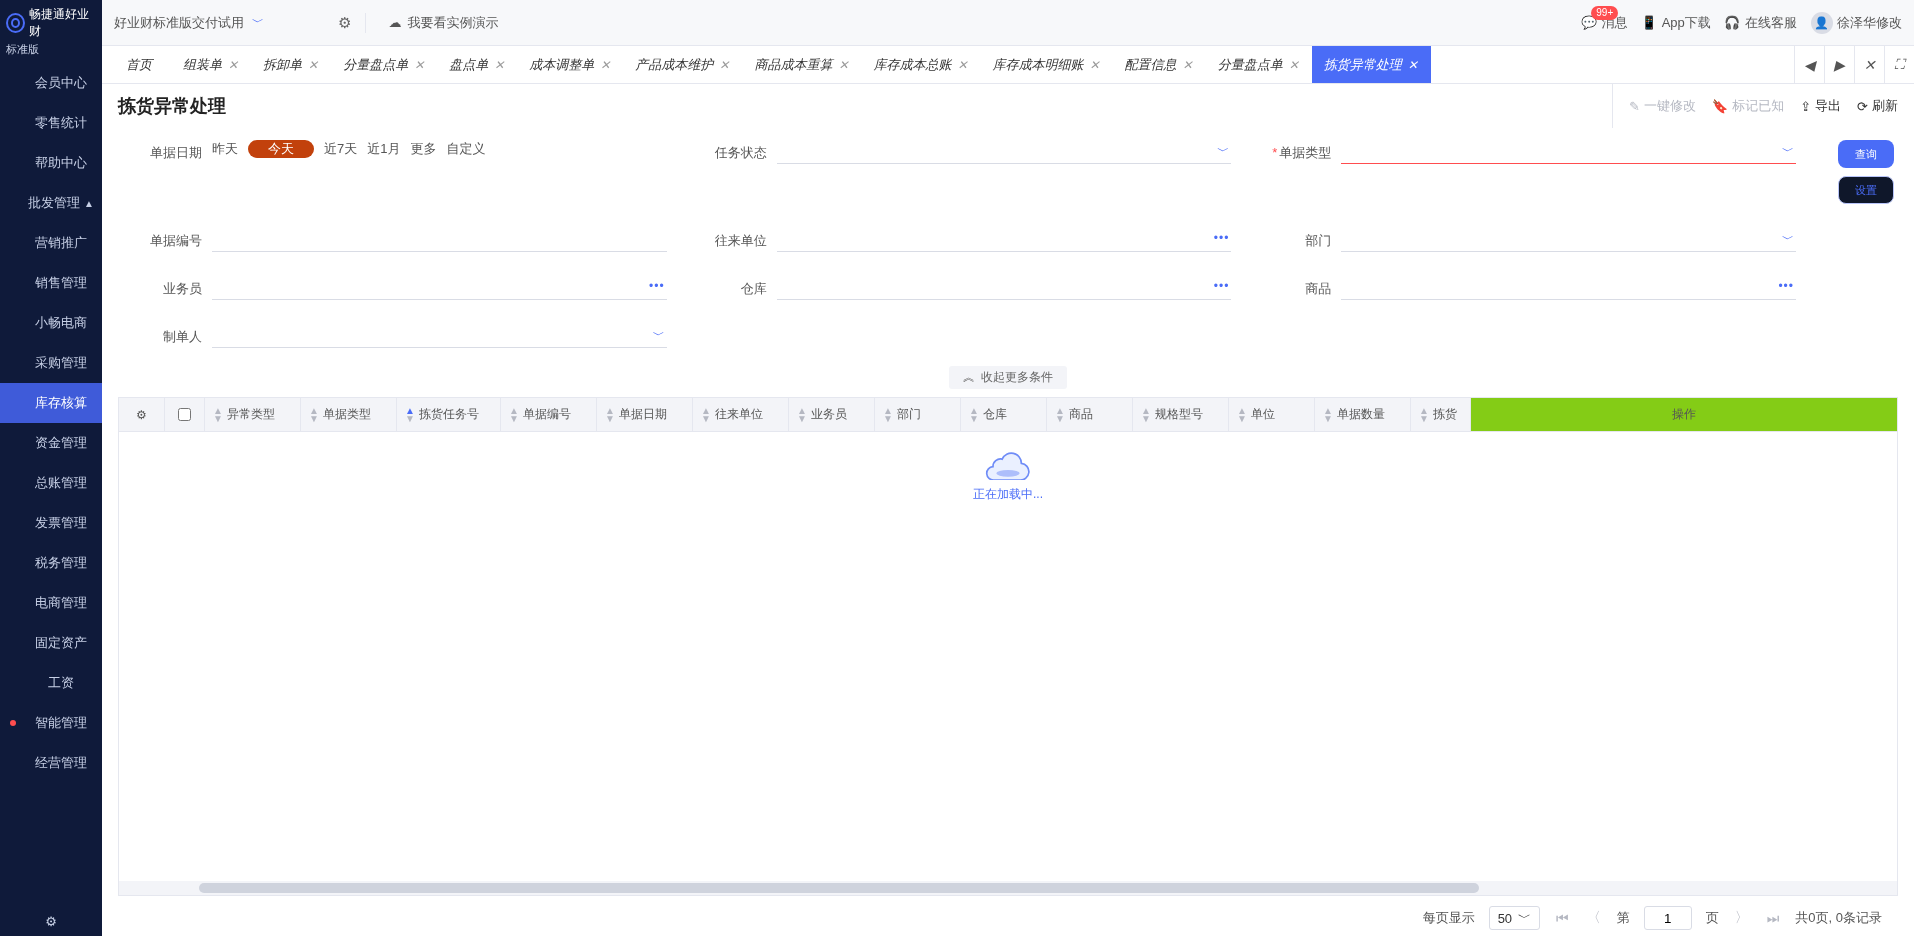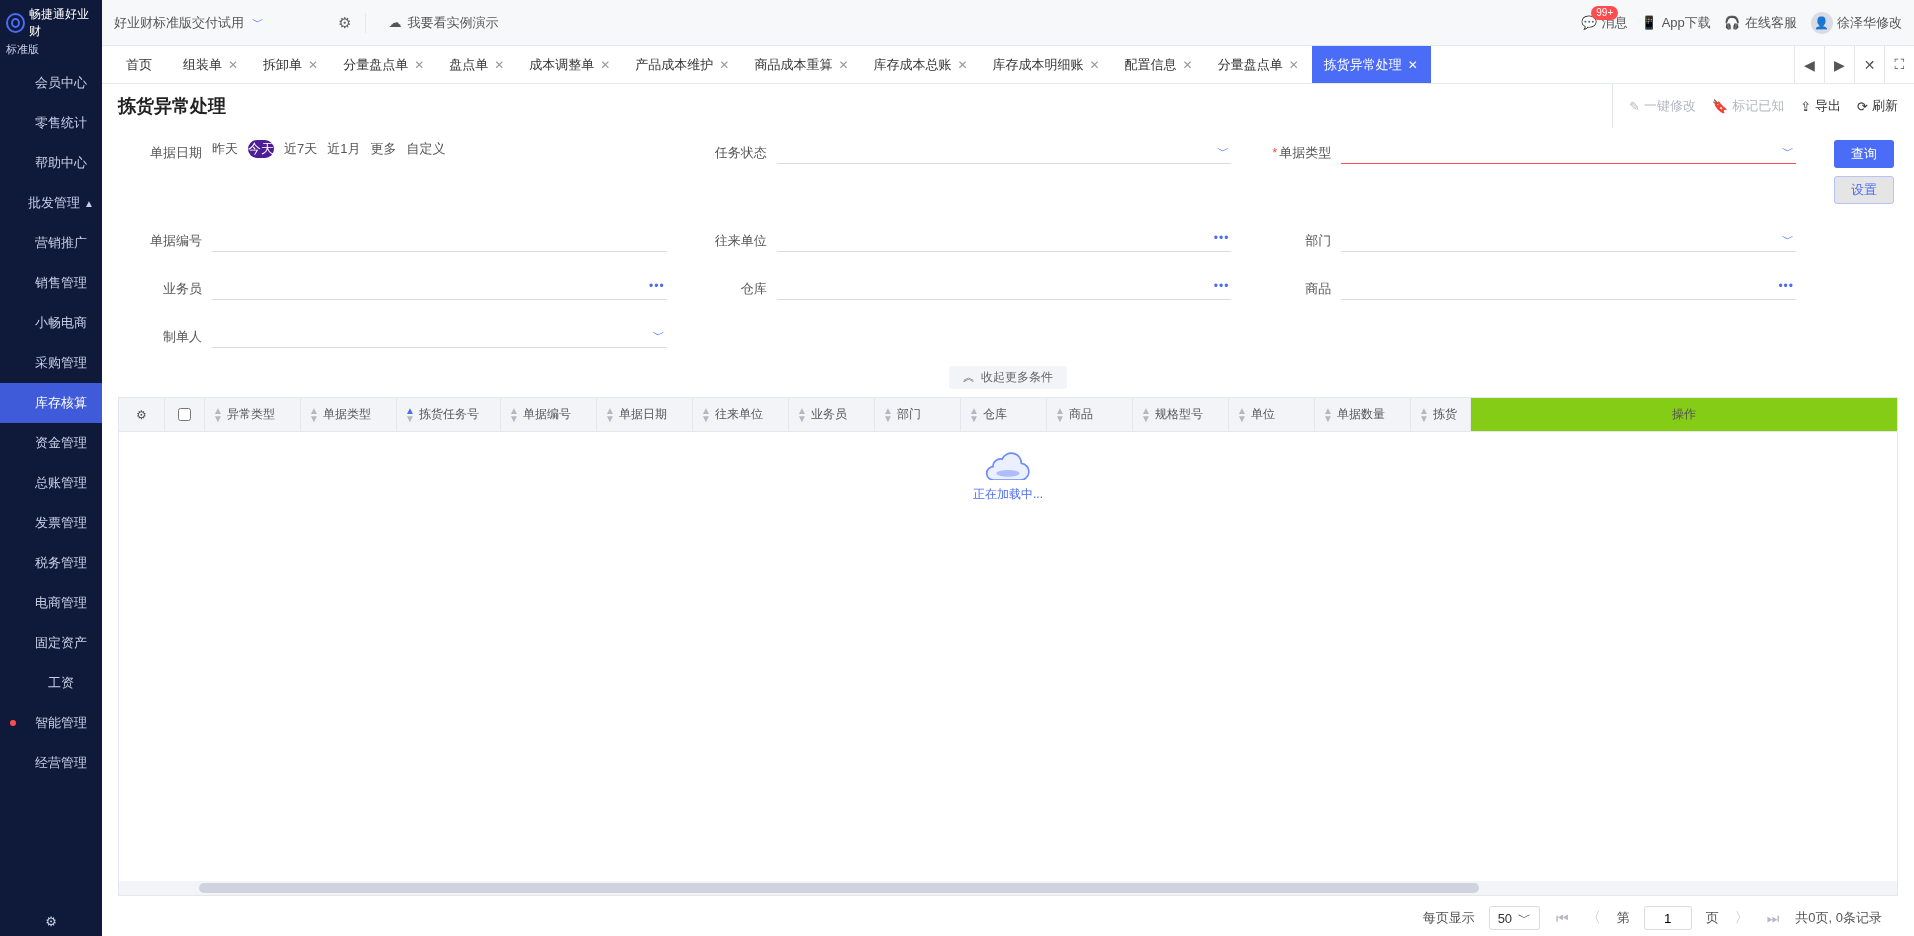--- a/index.html
+++ b/index.html
@@ -27,21 +27,21 @@
 .topbar .title-select { display: flex; align-items: center; gap: 8px; color: #555; cursor: pointer; min-width: 210px; }
 .topbar .title-select .chev { color: #4a6cf7; font-size: 12px; }
 .topbar .gear { color: #666; cursor: pointer; font-size: 15px; }
 .topbar .demo-link { display: flex; align-items: center; gap: 6px; color: #555; cursor: pointer; margin-left: 8px; }
 .topbar-spacer { flex: 1; }
 .topbar .tb-item { display: flex; align-items: center; gap: 4px; color: #555; cursor: pointer; font-size: 13px; position: relative; }
 .topbar .badge { position: absolute; top: -8px; left: 10px; background: #ff4d4f; color: #fff; border-radius: 8px; font-size: 10px; padding: 0 5px; line-height: 14px; }
 .topbar .avatar { width: 22px; height: 22px; border-radius: 50%; background: #d9dce5; display: inline-flex; align-items: center; justify-content: center; color: #888; font-size: 12px; }
 
 
-.tabs-row { height: 38px; background: #fff; border-bottom: 1px solid #e5e7ef; display: flex; align-items: stretch; padding-left: 12px; }
+.tabs-row { height: 38px; background: #fff; border-bottom: 1px solid #e5e7ef; display: flex; align-items: stretch; padding-left: 12px; font-style: italic; }
 .tabs-scroll { flex: 1; display: flex; align-items: stretch; overflow: hidden; }
 .tab { display: flex; align-items: center; padding: 0 12px; gap: 6px; color: #333; cursor: pointer; border-right: 1px solid transparent; white-space: nowrap; font-size: 13px; }
 .tab .close { color: #999; font-size: 12px; }
 .tab.active { background: #4a6cf7; color: #fff; }
 .tab.active .close { color: #fff; }
 .tab.home { padding-right: 18px; }
 .tabs-ops { display: flex; align-items: center; }
 .tabs-ops .op { width: 30px; height: 38px; display: flex; align-items: center; justify-content: center; border-left: 1px solid #e5e7ef; color: #555; cursor: pointer; font-size: 14px; }
 
 
@@ -64,26 +64,26 @@
 .fcontrol { flex: 1; min-width: 0; }
 .underline-input { width: 100%; border: none; border-bottom: 1px solid #d9dce5; background: transparent; padding: 4px 24px 4px 0; font-size: 13px; position: relative; }
 .underline-wrap { position: relative; }
 .underline-wrap .suffix { position: absolute; right: 2px; top: 3px; color: #4a6cf7; font-size: 12px; cursor: pointer; }
 .underline-wrap .suffix.more-dots { color:#4a6cf7; letter-spacing:1px;}
 .underline-input.error { border-bottom-color: #ff4d4f; }
 .err-text { color: #ff4d4f; font-size: 12px; margin-top: 2px; }
 
 .date-chips { display: flex; align-items: center; gap: 10px; font-size: 13px; color: #555; }
 .date-chips .chip { cursor: pointer; }
-.date-chips .chip.active { background: #4c1d95; color: #fff; border-radius: 10px; padding: 0 0; line-height: 18px; }
+.date-chips .chip.active { background: #c2410c; color: #fff; border-radius: 10px; padding: 0 20px; line-height: 18px; }
 .date-range { font-size: 12px; color: #666; margin-top: 2px; }
 
-.btn { display: inline-flex; align-items: center; justify-content: center; height: 28px; padding: 8px 16px; border-radius: 3px; font-size: 13px; cursor: pointer; border: 1px solid transparent; white-space:nowrap; }
+.btn { display: inline-flex; align-items: center; justify-content: center; height: 28px; padding: 8px 16px; border-radius: 8px; font-size: 11px; cursor: pointer; border: 1px solid transparent; white-space:nowrap; }
 .btn.primary { background: #4a6cf7; color: #fff; }
-.btn.outline { background: #e5e5e5; color: #4a6cf7; border-color: #b8c4f9; margin-left: 12px; }
+.btn.outline { background: #0f172a; color: #4a6cf7; border-color: #b8c4f9; margin-left: 12px; }
 
 .collapse-bar { display:flex; justify-content:center; padding: 2px 0 8px 0;}
 .collapse-btn { background:#f3f4f8; border-radius:3px; padding:3px 14px; font-size:12px; color:#666; cursor:pointer; display:flex; align-items:center; gap:6px;}
 
 
 .table-zone { flex:1; min-height:0; display:flex; flex-direction:column; padding: 0 16px 0 16px;}
 .table-outer { flex:1; min-height:0; border:1px solid #e5e7ef; display:flex; flex-direction:column; position:relative; overflow:hidden;}
 .thead-row { display:flex; background:#f3f4f8; border-bottom:1px solid #e5e7ef; height:34px; align-items:stretch; min-width: 1460px;}
 .th { display:flex; align-items:center; padding:0 8px; gap:4px; font-size:12px; color:#555; border-right:1px solid #e5e7ef; white-space:nowrap; flex:0 0 auto;}
 .th:last-child{border-right:none;}

